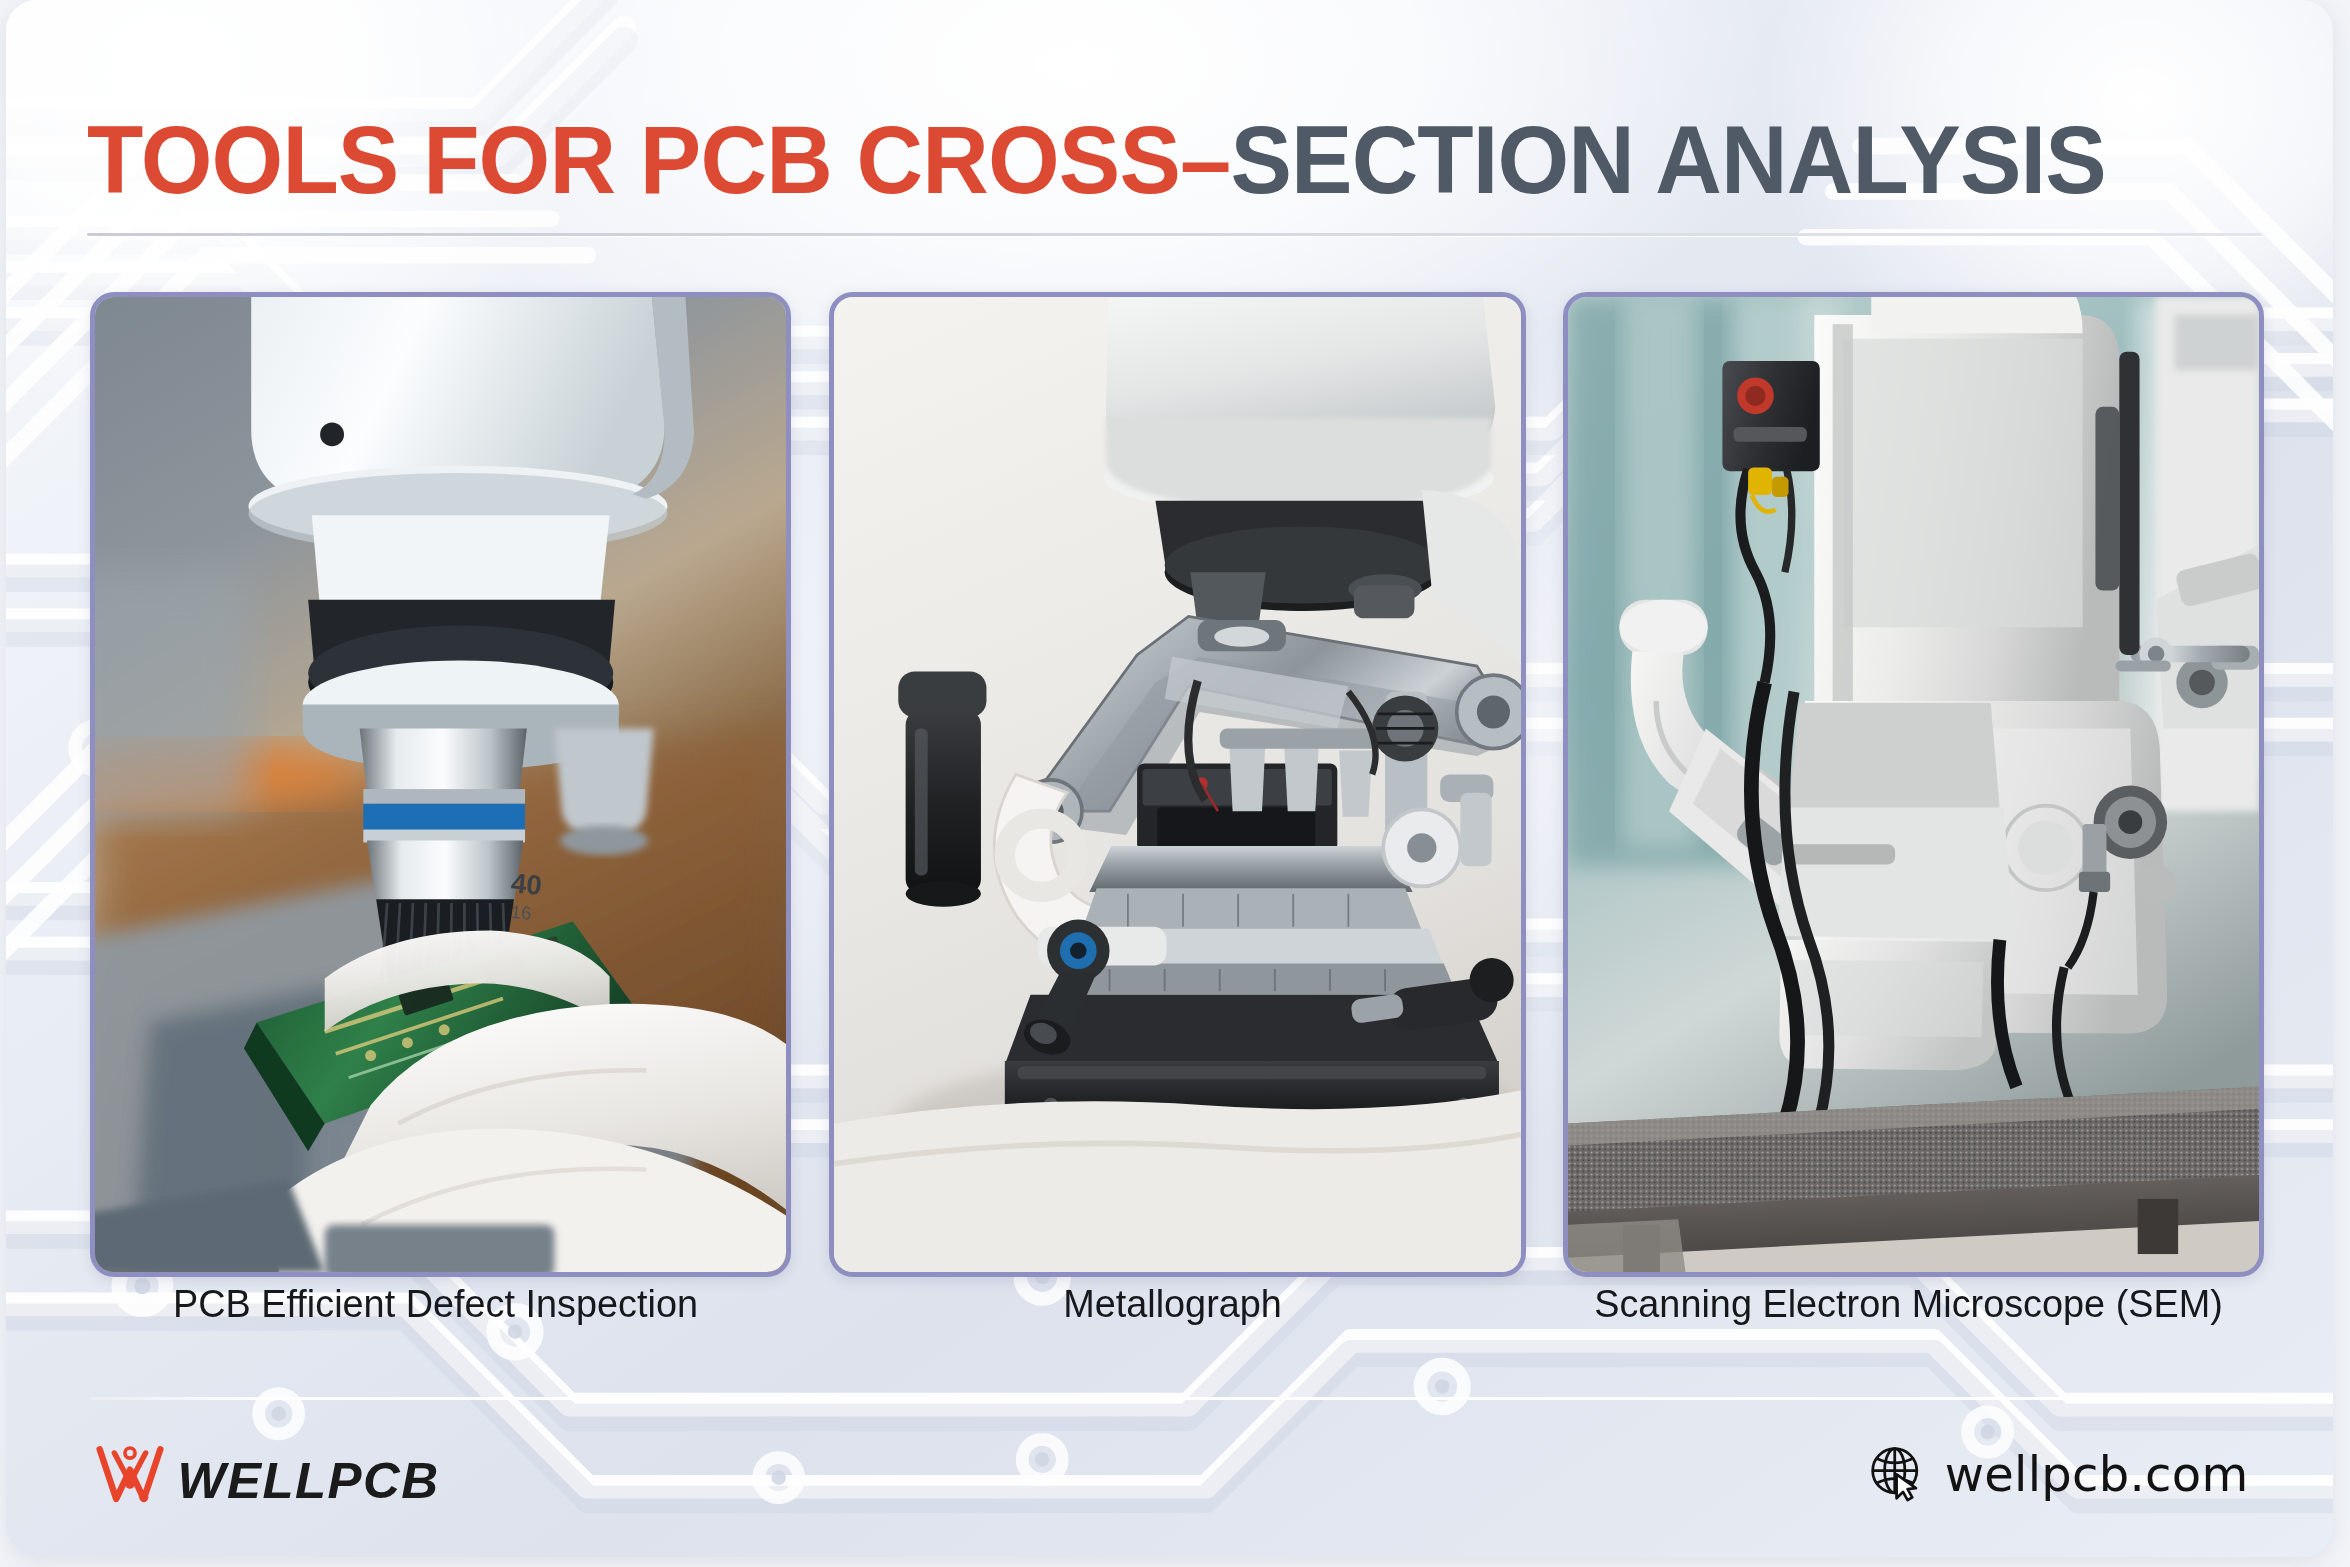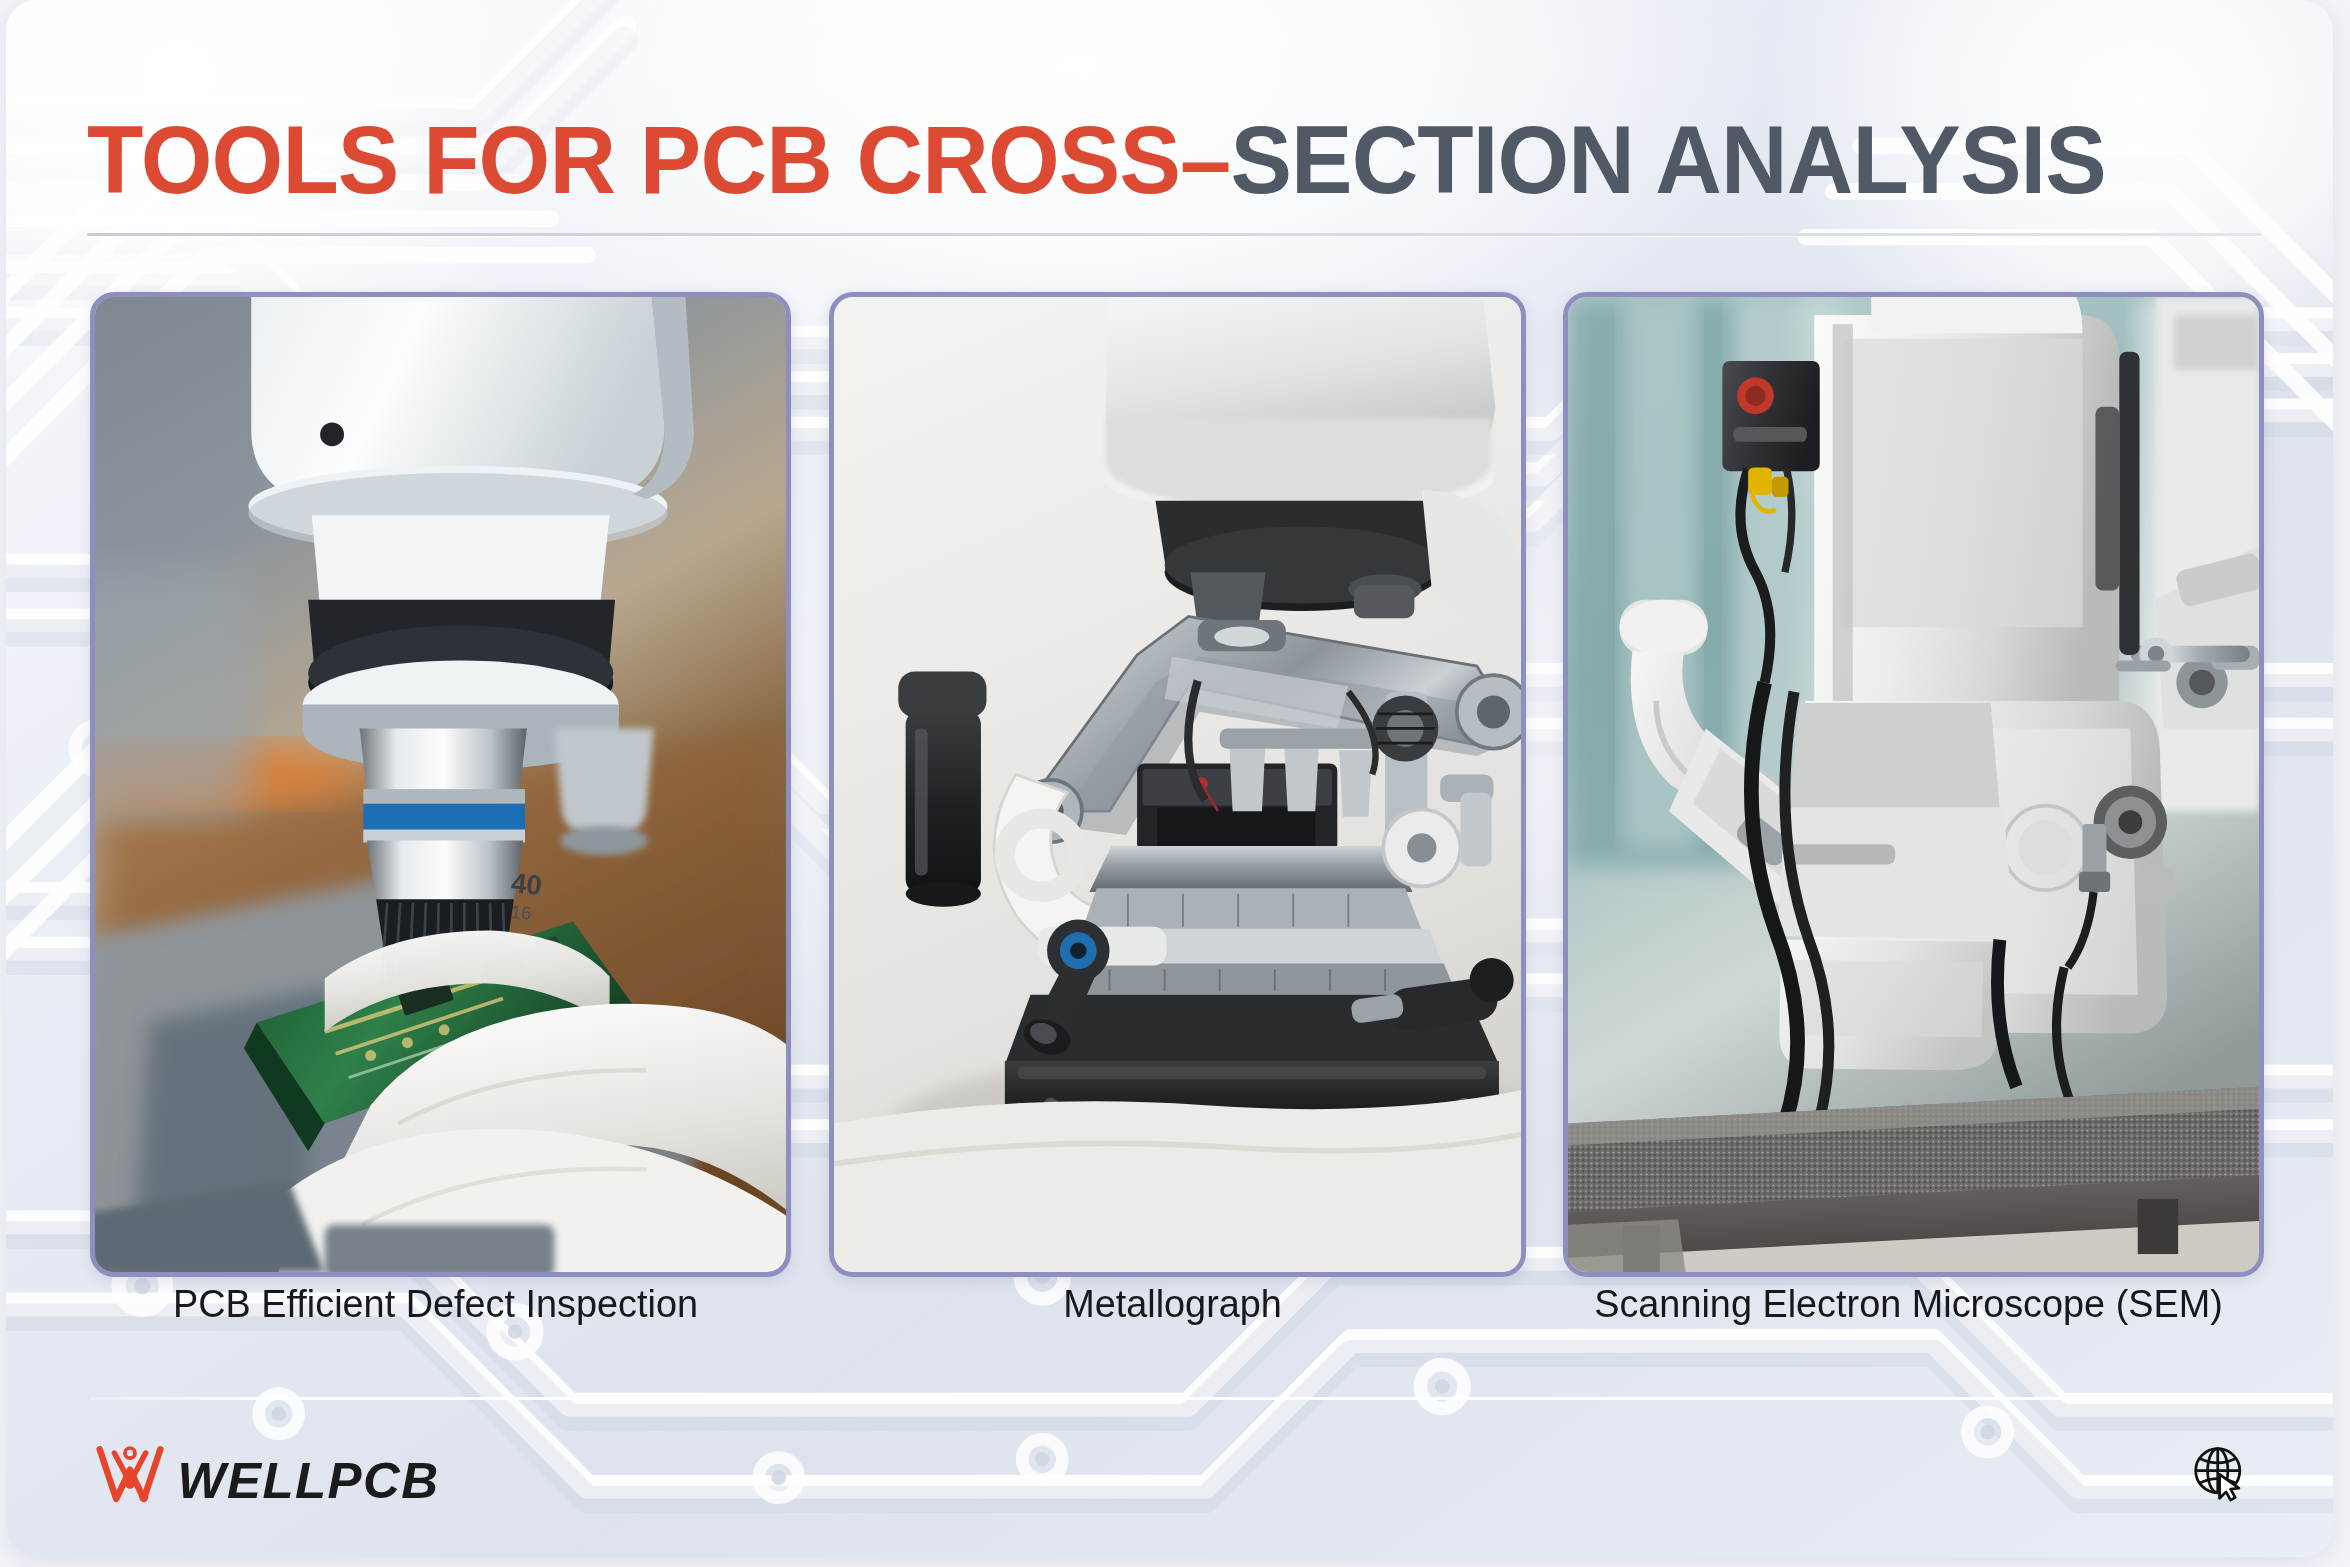--- a/index.html
+++ b/index.html
@@ -665,17 +665,18 @@
     <div class="site">
       <svg class="globe" viewBox="0 0 62 62" aria-hidden="true">
         <circle cx="28" cy="28" r="24" fill="none" stroke="#111111" stroke-width="3"></circle>
         <ellipse cx="28" cy="28" rx="11" ry="24" fill="none" stroke="#111111" stroke-width="3"></ellipse>
         <line x1="4" y1="28" x2="52" y2="28" stroke="#111111" stroke-width="3"></line>
         <path d="M9 15 Q28 24 47 15" fill="none" stroke="#111111" stroke-width="3"></path>
         <path d="M9 41 Q28 32 47 41" fill="none" stroke="#111111" stroke-width="3"></path>
         <line x1="28" y1="4" x2="28" y2="52" stroke="#111111" stroke-width="3"></line>
         <path d="M30 32 L30 58 L37 51 L42 60 L47 57 L42 48 L51 47 Z" fill="#ffffff" stroke="#111111" stroke-width="3" stroke-linejoin="round"></path>
       </svg>
+      <span class="url">wellpcb.com</span>
     </div>
 
   </div>
 </div>
 
 
 </body></html>

